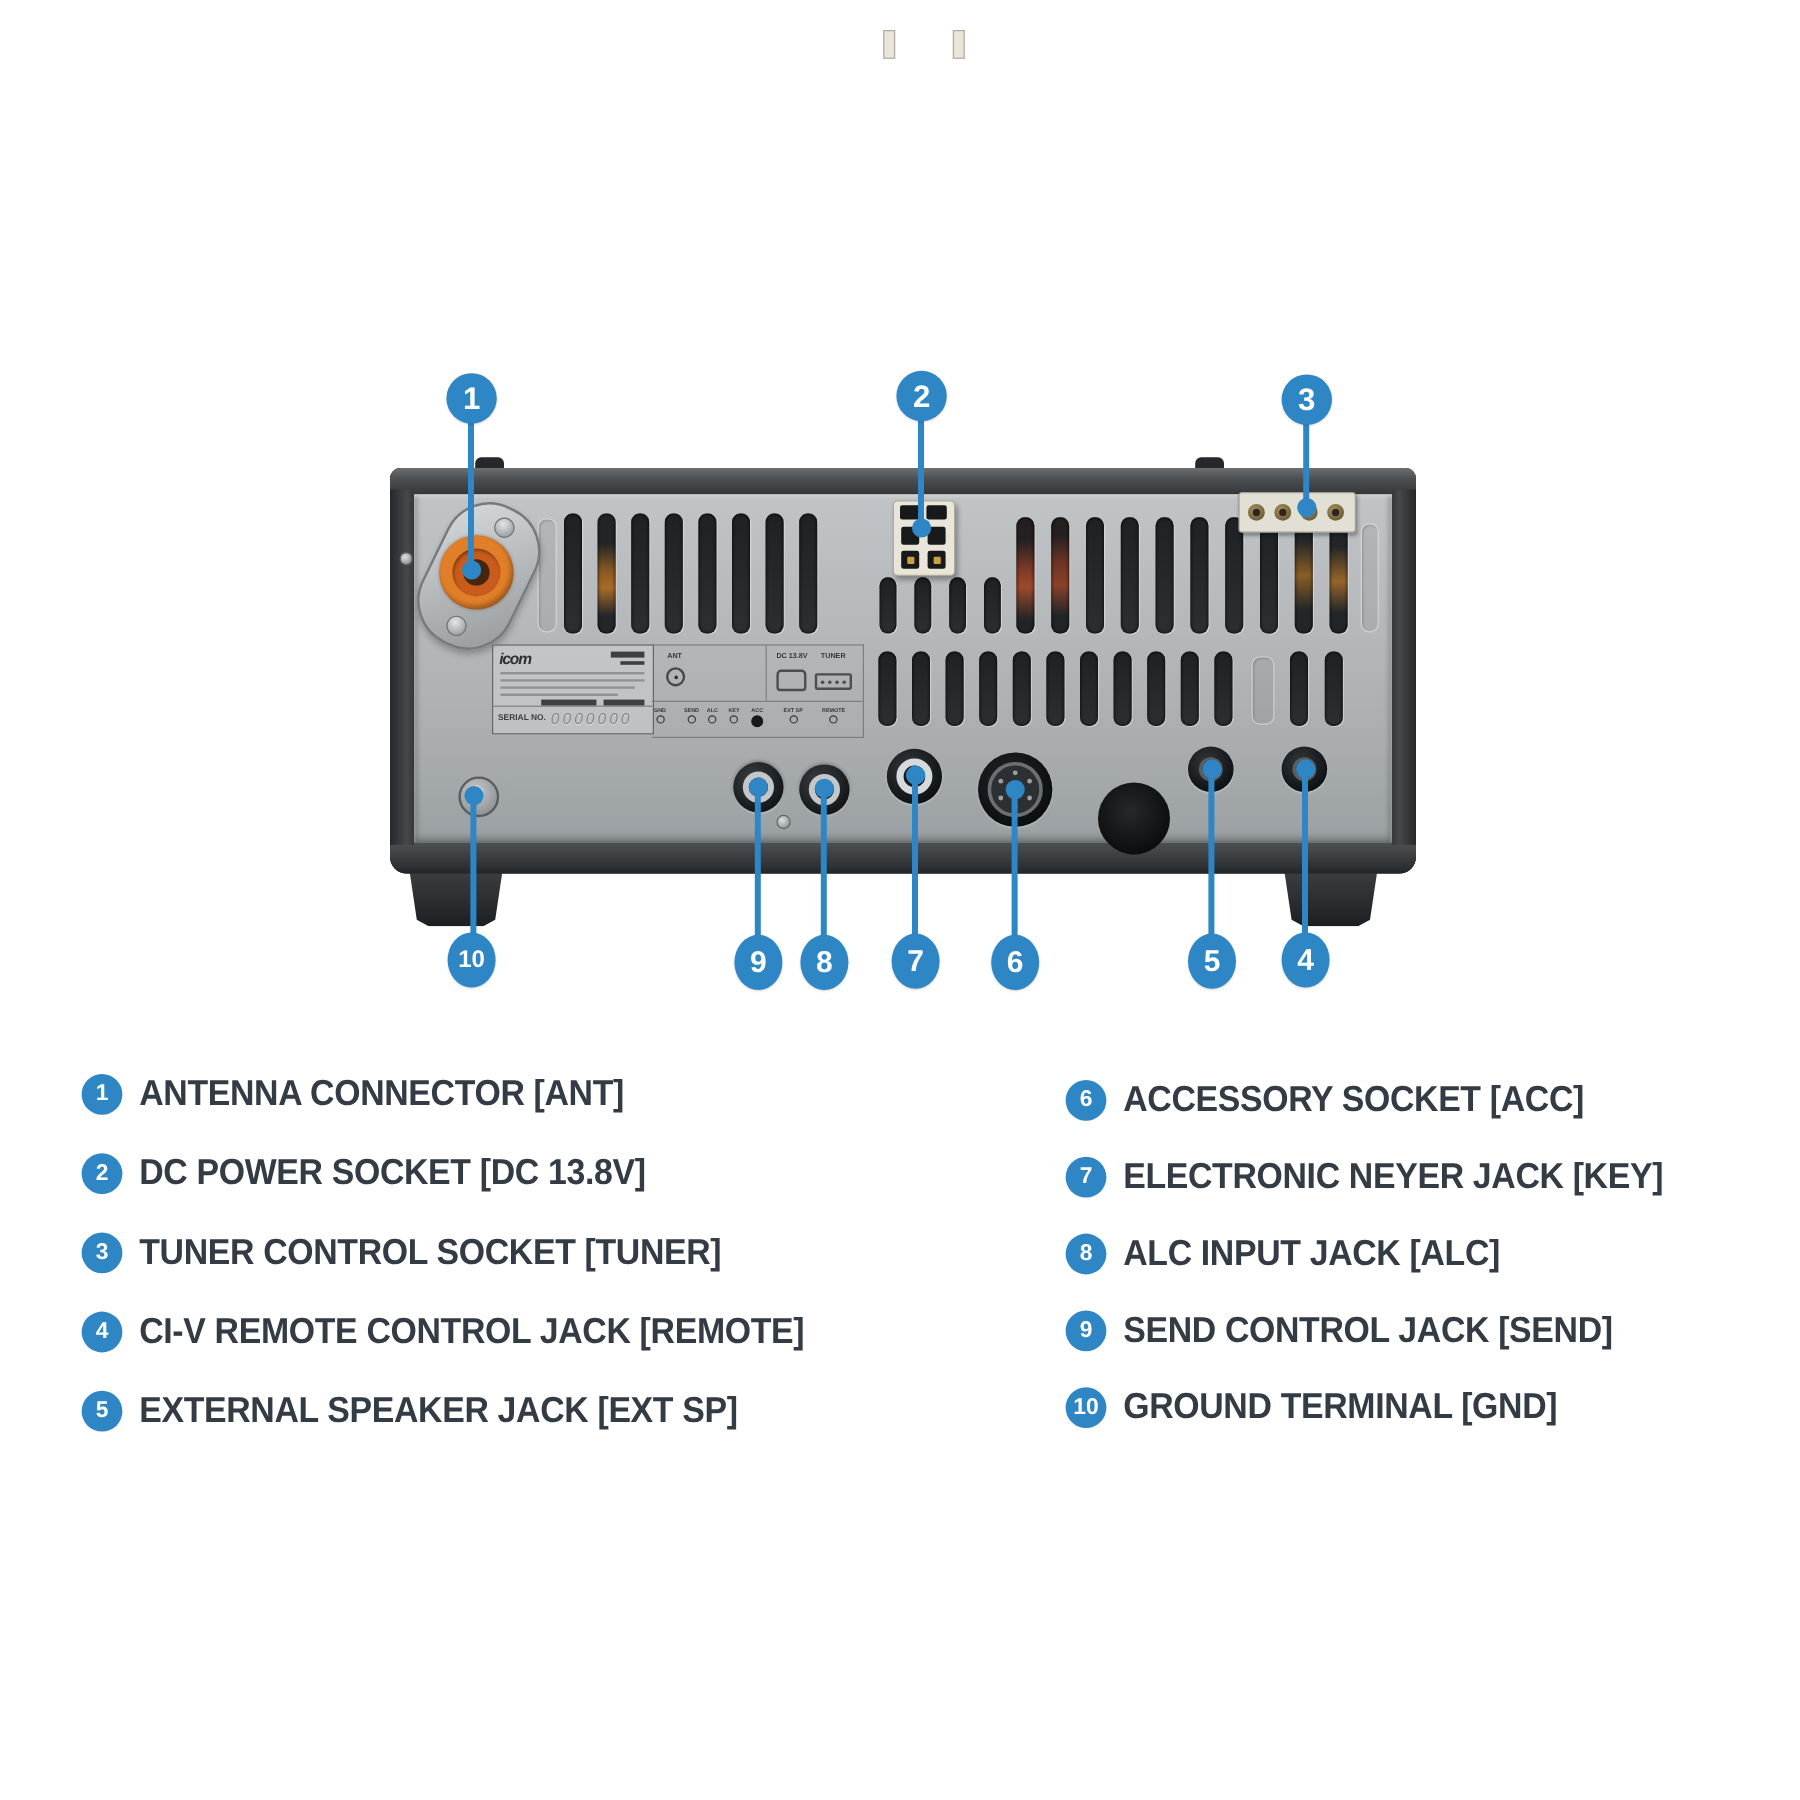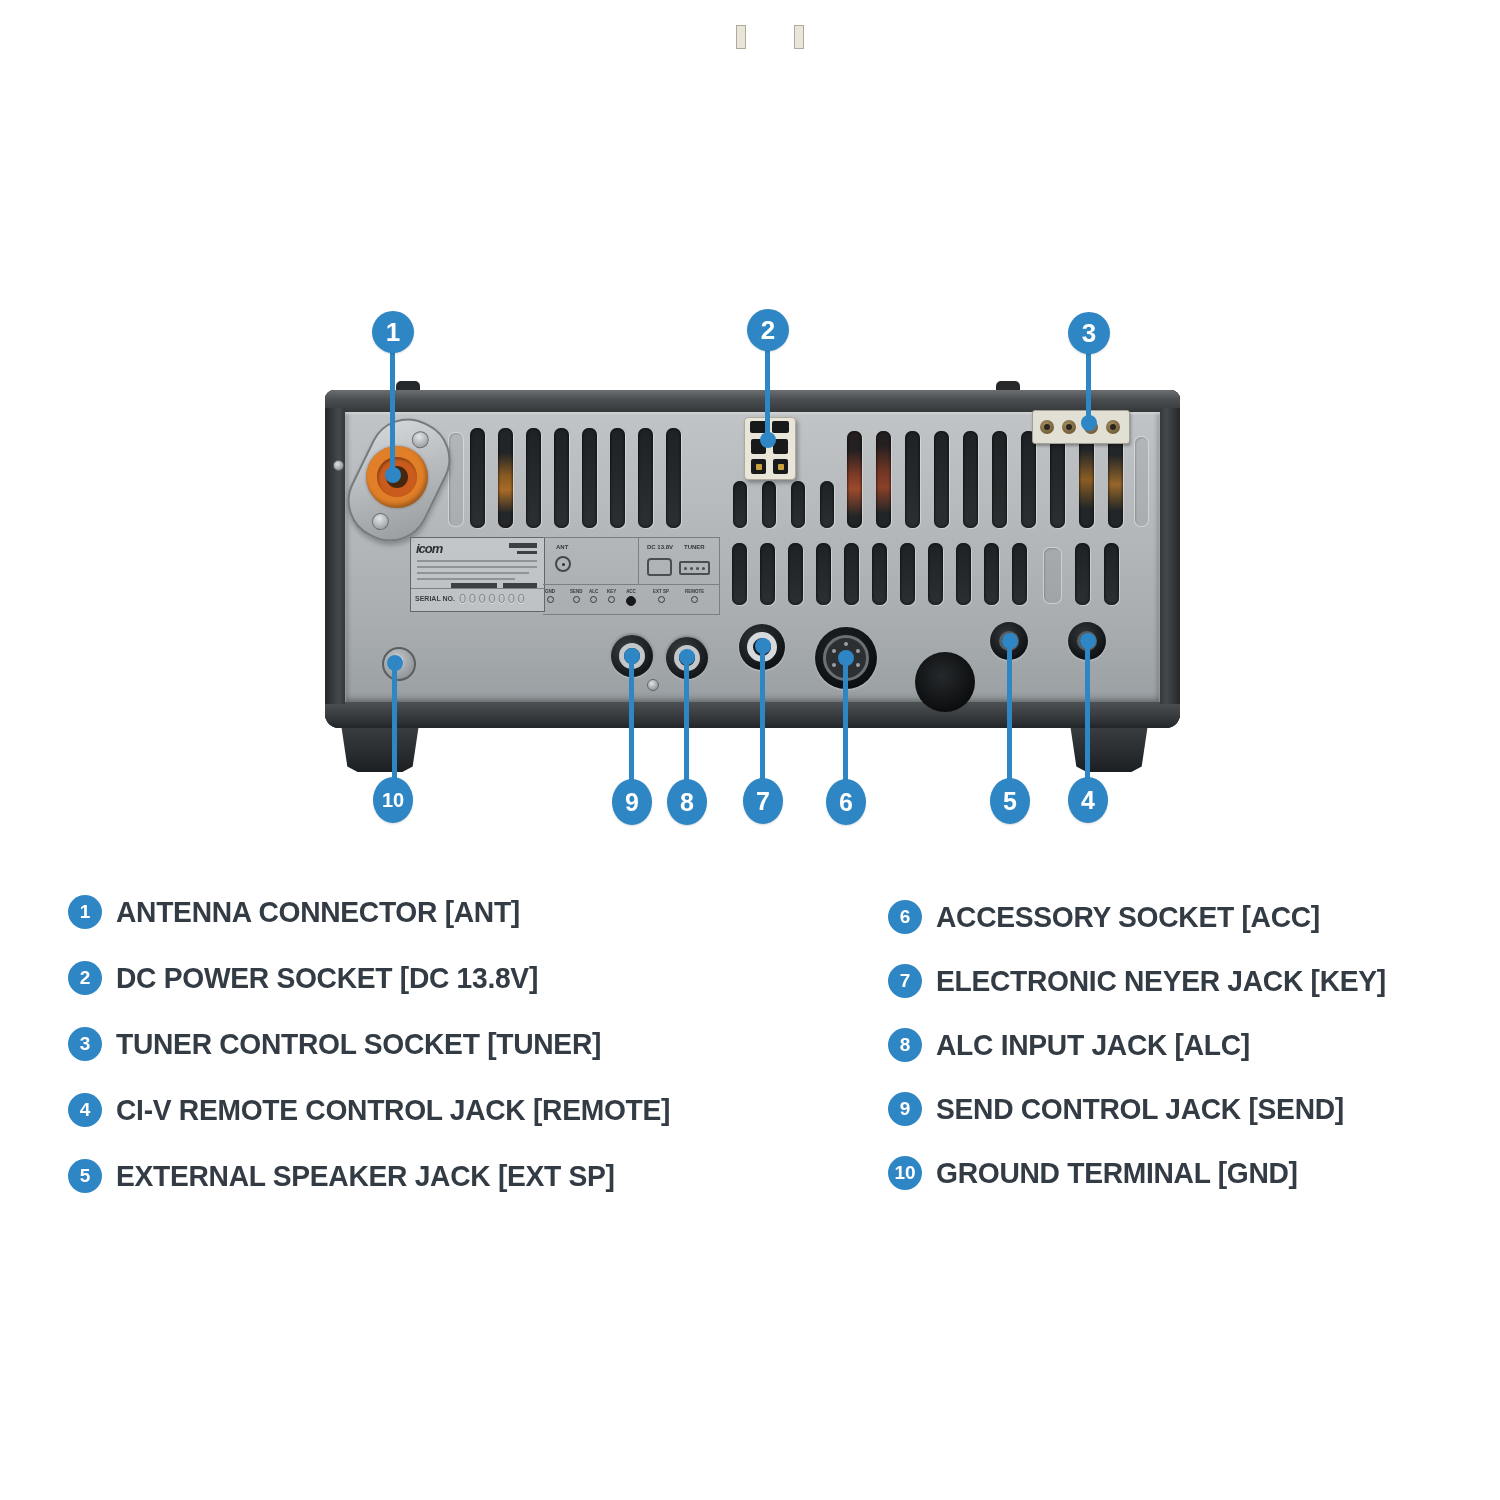--- a/index.html
+++ b/index.html
@@ -69,21 +69,21 @@
   
   #plate{position:absolute;left:410px;top:537px;width:133px;height:73px;border:1px solid #63676a;
         background:rgba(210,214,216,.5);}
   #plate-logo{position:absolute;left:5px;top:3px;font-size:13px;font-weight:bold;font-style:italic;
         color:#2c3033;letter-spacing:-1px;}
   .plate-dash{position:absolute;background:#3c4043;}
   .plate-line{position:absolute;left:6px;height:2px;background:#8f9396;}
   #plate-sep{position:absolute;left:0;top:50px;width:133px;height:1px;background:#7d8184;}
   #serial-label{position:absolute;left:4px;top:57px;font-size:7px;font-weight:bold;color:#3a3e41;}
   #serial-value{position:absolute;left:48px;top:53px;font-size:13px;color:#84888b;letter-spacing:2.5px;
-        text-shadow:0 1px 0 rgba(255,255,255,.5);}
+        font-style:italic;text-shadow:0 1px 0 rgba(255,255,255,.5);}
   #mark-box{position:absolute;left:543px;top:537px;width:176px;height:76px;border:1px solid #7b7f82;border-left:none;}
   #mark-vsep{position:absolute;left:95px;top:0;width:1px;height:46px;background:#7b7f82;}
   #mark-hsep{position:absolute;left:0;top:46px;width:176px;height:1px;background:#7b7f82;}
   .mk-txt{position:absolute;font-size:6px;font-weight:bold;color:#34383b;white-space:nowrap;}
   .mk-ring{position:absolute;border:2px solid #44484b;border-radius:50%;}
   .mk-ring::after{content:"";position:absolute;left:50%;top:50%;width:3px;height:3px;margin:-1.5px;border-radius:50%;background:#2c3033;}
   #mk-plug{position:absolute;left:104px;top:20px;width:21px;height:14px;border:2px solid #4a4e51;border-radius:4px 4px 3px 3px;}
   #mk-grid{position:absolute;left:136px;top:23px;width:27px;height:10px;border:2px solid #4a4e51;border-radius:2px;display:flex;align-items:center;justify-content:space-evenly;}
   #mk-grid b{display:block;width:3px;height:3px;border-radius:50%;background:#4a4e51;}
   .mini{position:absolute;top:51px;text-align:center;}

